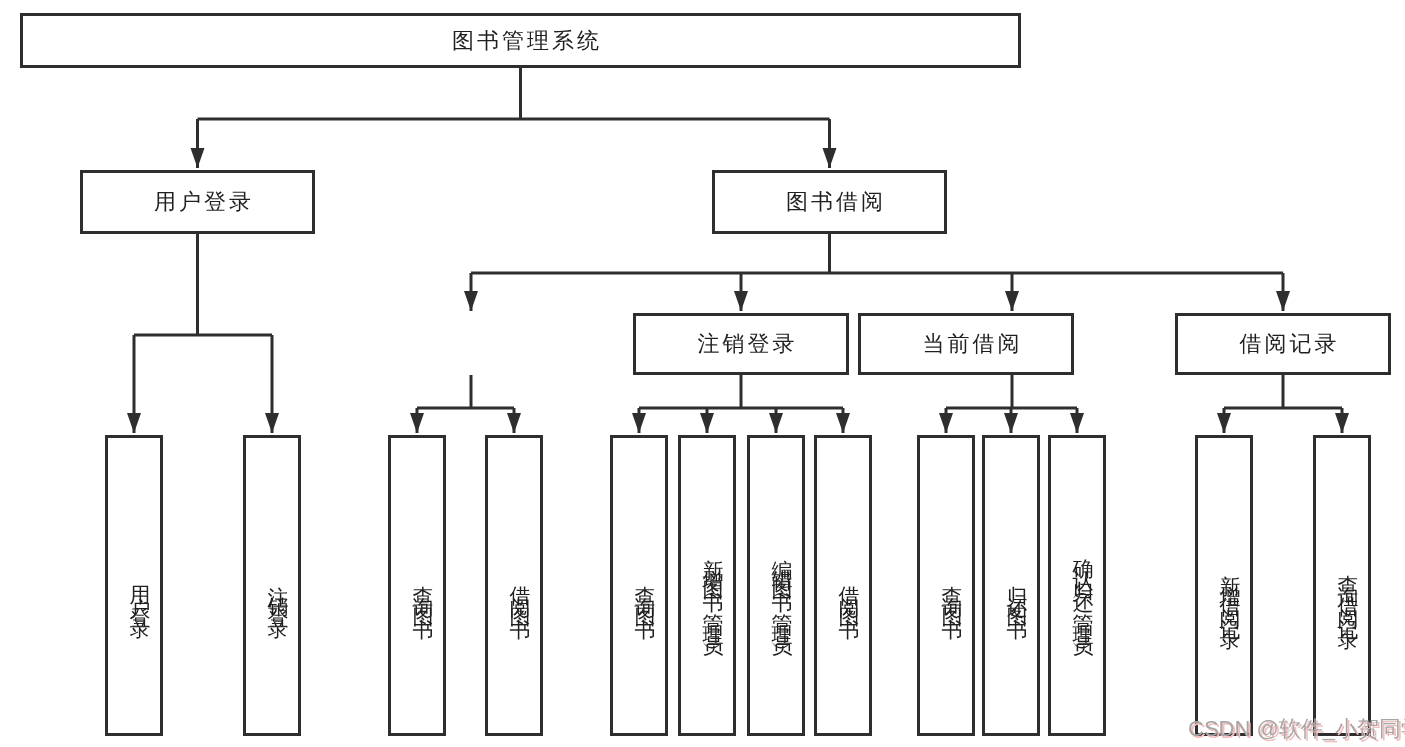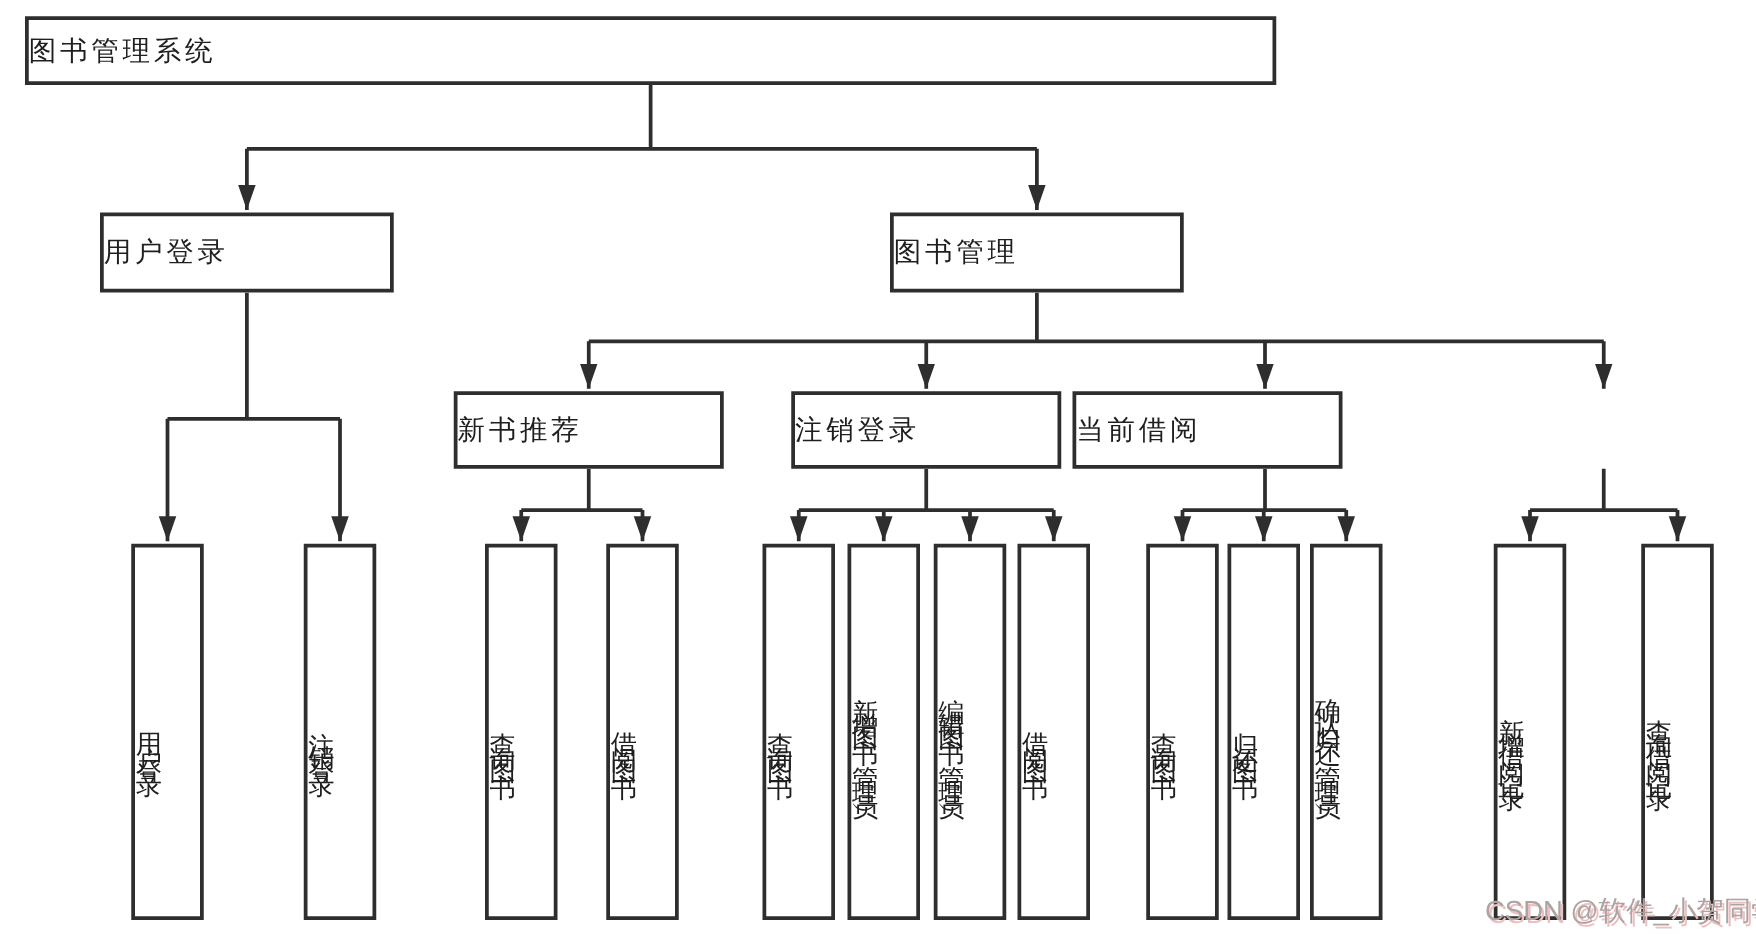--- a/index.html
+++ b/index.html
@@ -6,21 +6,21 @@
   .canvas{
     position:relative;width:1405px;height:747px;background:var(--box-bg,#ffffff);
     font-family:"Liberation Sans",sans-serif;overflow:hidden;
   }
   .connectors{position:absolute;left:0;top:0;z-index:0;}
   .ln{stroke:var(--line,#2e2e2e);stroke-width:3;fill:none;}
   .ah{fill:var(--line,#2e2e2e);stroke:none;}
   .node{
     position:absolute;box-sizing:border-box;background:var(--box-bg,#ffffff);
     border:3px solid var(--line,#2e2e2e);color:var(--text,#1f1f1f);
-    display:flex;align-items:center;z-index:1;
+    display:flex;align-items:center;justify-content:center;z-index:1;padding-left:13px;
   }
   .hnode span{font-size:22px;letter-spacing:3px;white-space:nowrap;}
   .vnode span{
     writing-mode:vertical-rl;text-orientation:mixed;
     font-size:21px;letter-spacing:11px;margin-bottom:-11px;line-height:1;
   }
   
   .pos-root{left:20px;top:13px;width:1001px;height:55px;}
   .pos-user-login{left:80px;top:170px;width:235px;height:64px;}
   .pos-book-mgmt{left:712px;top:170px;width:235px;height:64px;}
@@ -110,31 +110,31 @@
   </svg>
 
   <div class="node hnode pos-root">
     <span>图书管理系统</span>
   </div>
 
   <div class="node hnode pos-user-login">
     <span>用户登录</span>
   </div>
   <div class="node hnode pos-book-mgmt">
-    <span>图书管理</span>
+    <span>图书借阅</span>
   </div>
 
-  <div class="node hnode pos-nbr">
-    <span>新书推荐</span>
-  </div>
   <div class="node hnode pos-bb">
     <span>注销登录</span>
   </div>
   <div class="node hnode pos-cb">
     <span>当前借阅</span>
+  </div>
+  <div class="node hnode pos-br">
+    <span>借阅记录</span>
   </div>
 
   <div class="node vnode leaf pos-l1">
     <span>用户登录</span>
   </div>
   <div class="node vnode leaf pos-l2">
     <span>注销登录</span>
   </div>
 
   <div class="node vnode leaf pos-l3">

